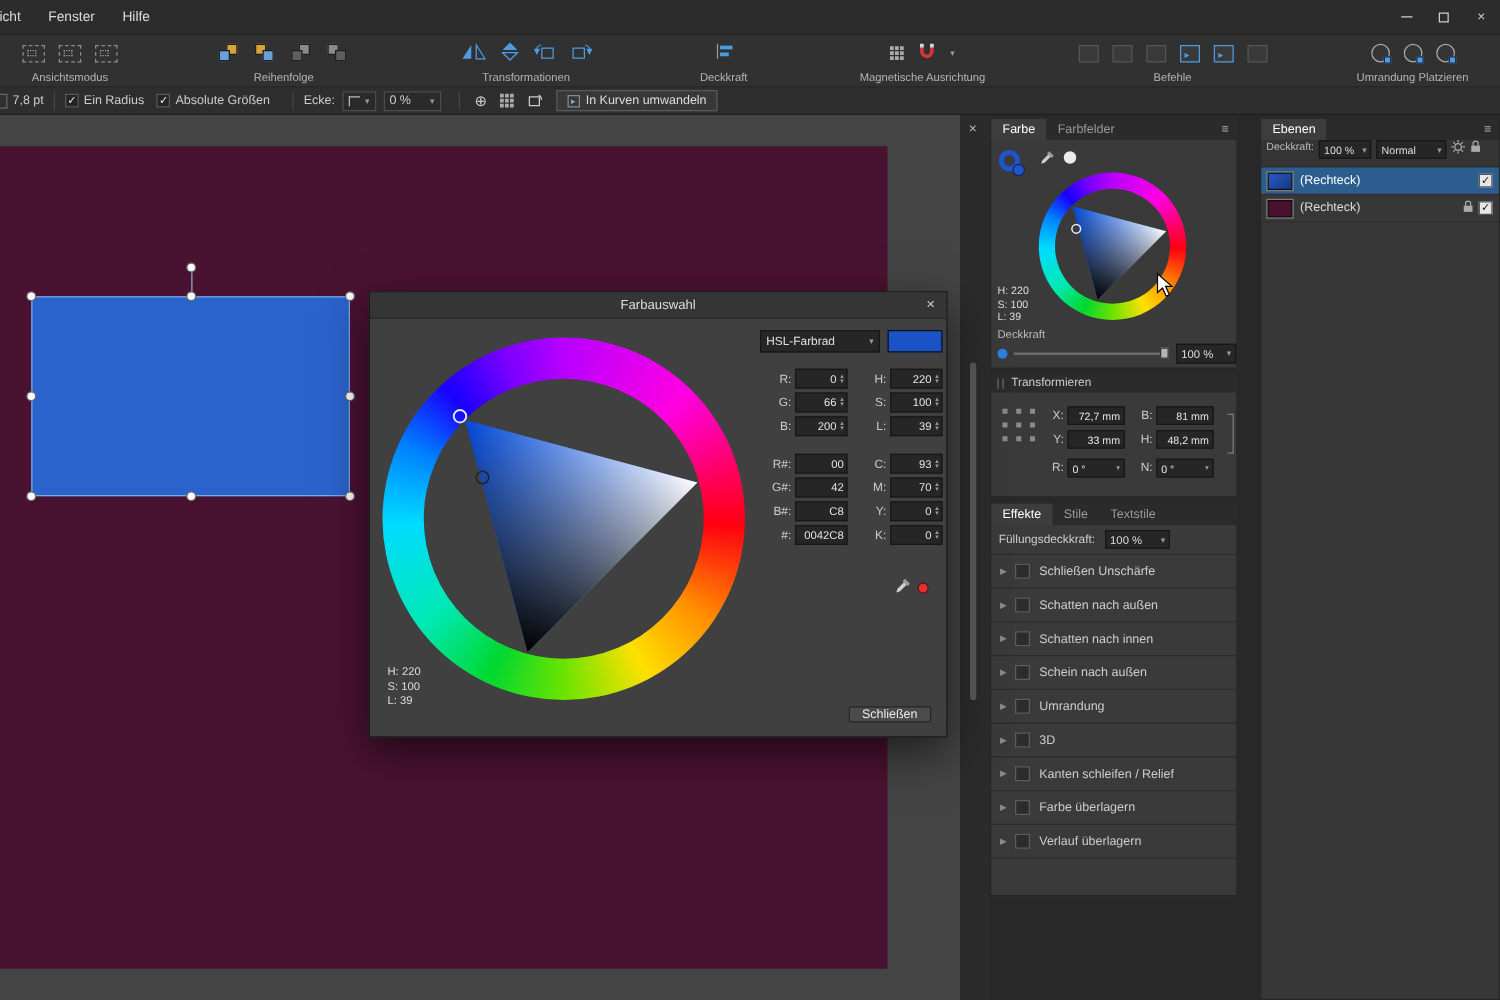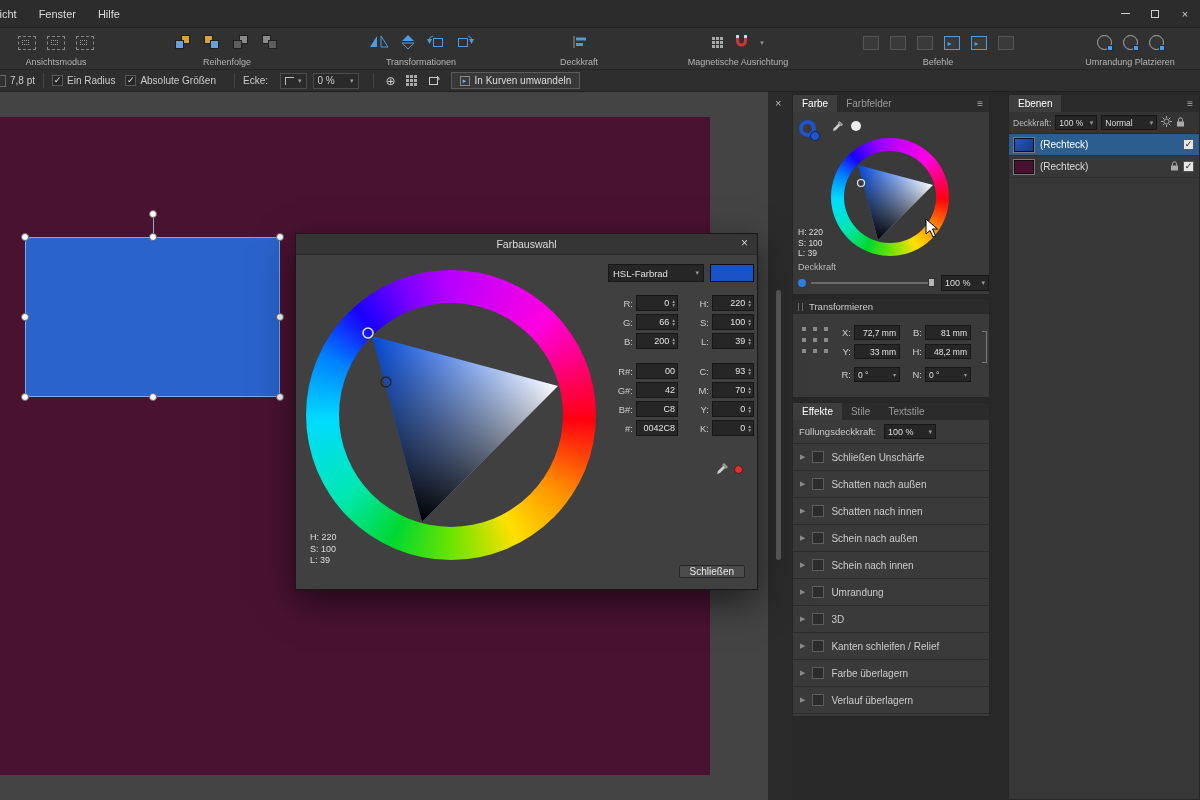--- a/index.html
+++ b/index.html
@@ -117,21 +117,21 @@
 .effects-panel{left:792px;top:402px;width:198px;height:315px}
 .fx-fill{height:24px;display:flex;align-items:center;gap:8px;padding:0 6px;border-bottom:1px solid #2c2c2c;font-size:9.5px;color:#ccc}
 .fx-combo{width:52px;height:15px;background:#262626;border:1px solid #171717;display:flex;align-items:center;justify-content:space-between;padding:0 3px;font-size:9px;color:#ddd}
 .fx-combo .dd{font-size:7px;color:#999}
 .fx-row{height:27px;display:flex;align-items:center;gap:7px;padding-left:7px;border-bottom:1px solid #2c2c2c}
 .fx-arrow{color:#8a8a8a;font-size:7px}
 .fx-check{width:12px;height:12px;background:#2c2c2c;border:1px solid #5c5c5c}
 .fx-label{font-size:10px;color:#ccc}
 
 .layers-panel{left:1008px;top:94px;width:192px;height:706px;background:#373737}
-.lp-controls{height:22px;background:#343434;border-bottom:1px solid #292929;display:flex;align-items:center;gap:4px;padding:0 4px;font-size:8.5px;color:#bbb}
+.lp-controls{height:22px;background:#343434;border-bottom:1px solid #292929;display:flex;gap:4px;padding:0 4px;font-size:8.5px;color:#bbb}
 .lp-combo{height:15px;background:#262626;border:1px solid #171717;display:flex;align-items:center;justify-content:space-between;padding:0 3px;font-size:8.5px;color:#ddd}
 .lp-combo .dd{font-size:7px;color:#999;margin-left:3px}
 .layer-row{height:22px;display:flex;align-items:center;gap:6px;padding:0 5px;font-size:10px;color:#ddd;border-bottom:1px solid #2f2f2f;background:#373737}
 .layer-row.selected{background:#2c5d8f;color:#fff}
 .lthumb{width:20px;height:14px;border:1px solid #0e0e0e;outline:1px solid #7a7a7a;flex:none}
 .lthumb.blue{background:linear-gradient(135deg,#2a57c2,#123a86)}
 .lthumb.maroon{background:#4a1030}
 .lrow-right{margin-left:auto;display:flex;align-items:center;gap:4px}
 .lcheck{width:11px;height:11px;background:#e6e6e6;color:#222;font-size:9px;line-height:1;display:flex;align-items:center;justify-content:center;border:1px solid #555}
 
@@ -290,21 +290,21 @@
   <span class="vsep"></span>
   <span class="cb-check">
     <span class="cbx">✓</span>
     <span>Ein Radius</span>
   </span>
   <span class="cb-check">
     <span class="cbx">✓</span>
     <span>Absolute Größen</span>
   </span>
   <span class="vsep"></span>
-  <span style="margin-right:12px">Ecke:</span>
+  <span style="margin-right:6px">Ecke:</span>
   <span class="cb-combo">
       <span class="corner-glyph"></span>
       <span class="dd">▾</span>
     </span>
   <span class="cb-combo" style="width:46px;justify-content:space-between">
       <span>0 %</span>
       <span class="dd">▾</span>
     </span>
   <span class="vsep"></span>
   <span class="cb-icon" style="font-size:12px">⊕</span>
@@ -647,25 +647,20 @@
       <span class="fx-label">Schatten nach innen</span>
     </div>
   <div class="fx-row">
       <span class="fx-arrow">▶</span>
       <span class="fx-check"></span>
       <span class="fx-label">Schein nach außen</span>
     </div>
   <div class="fx-row">
       <span class="fx-arrow">▶</span>
       <span class="fx-check"></span>
-      <span class="fx-label">Schein nach innen</span>
-    </div>
-  <div class="fx-row">
-      <span class="fx-arrow">▶</span>
-      <span class="fx-check"></span>
       <span class="fx-label">Umrandung</span>
     </div>
   <div class="fx-row">
       <span class="fx-arrow">▶</span>
       <span class="fx-check"></span>
       <span class="fx-label">3D</span>
     </div>
   <div class="fx-row">
       <span class="fx-arrow">▶</span>
       <span class="fx-check"></span>

